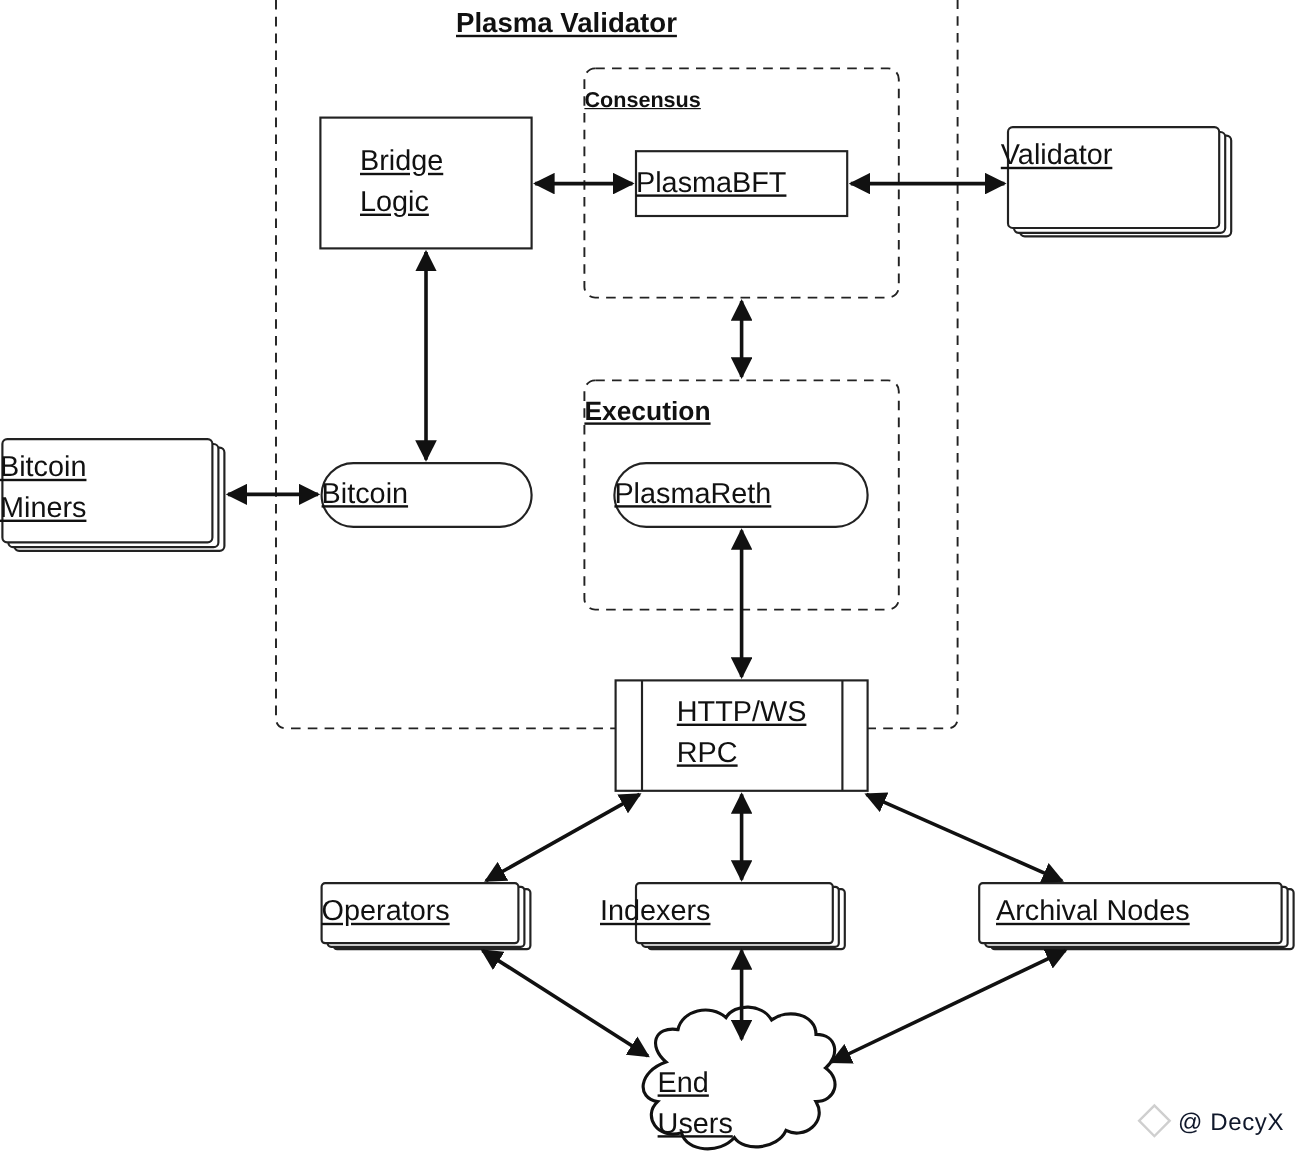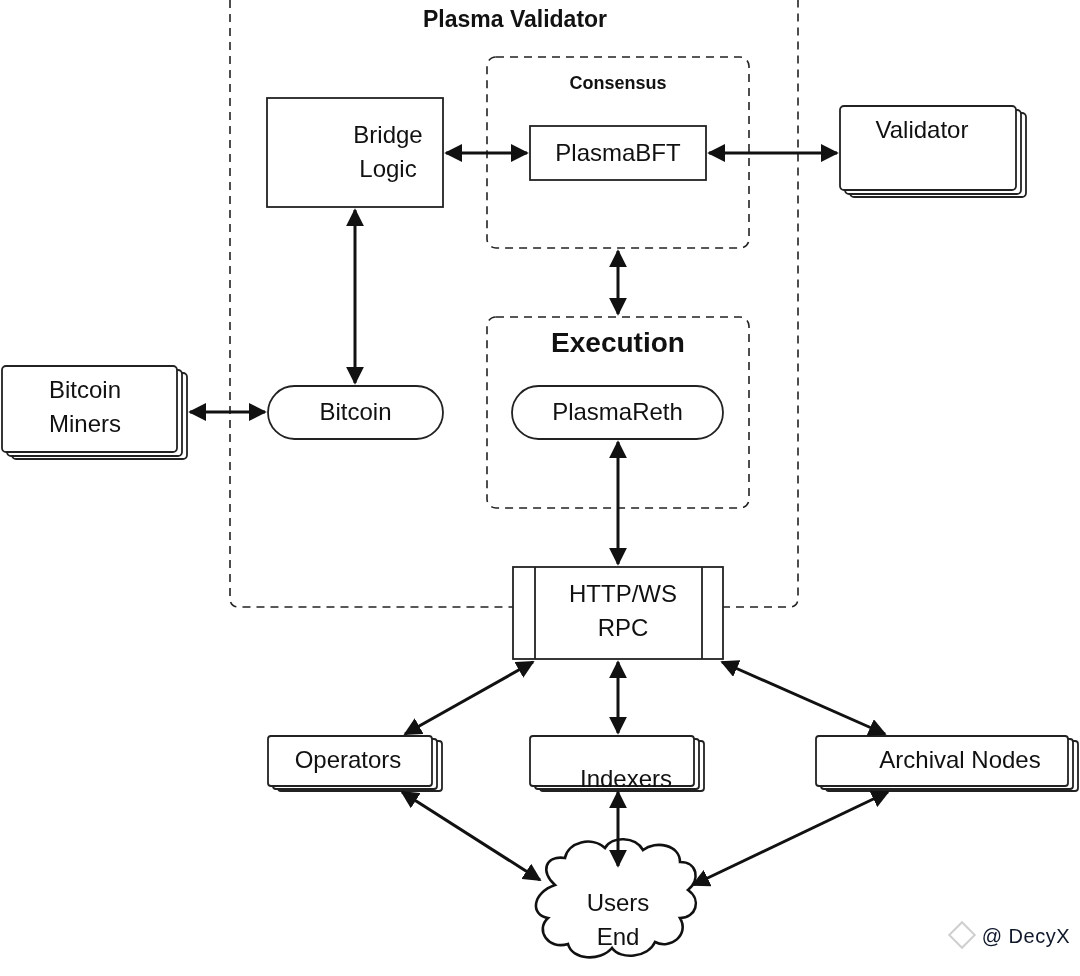--- a/index.html
+++ b/index.html
@@ -1,19 +1,19 @@
 <!DOCTYPE html>
 <html><head>
 <meta charset="utf-8">
 <style>
   html, body { margin: 0; padding: 0; background: #ffffff; }
   body { width: 1080px; height: 976px; position: relative; overflow: hidden;
          font-family: "Liberation Sans", "DejaVu Sans", sans-serif; color: #111; }
   #diagram { position: absolute; left: 0; top: 0; width: 1080px; height: 976px; }
-  .lbl { position: absolute; text-align: center; font-size: 24px; line-height: 34px; color: #111; white-space: nowrap; }
+  .lbl { position: absolute; font-size: 24px; line-height: 34px; color: #111; white-space: nowrap; text-decoration: underline; }
   .title { font-weight: bold; font-size: 23px; }
   .wm { position: absolute; right: 10px; bottom: 28px; font-size: 20px; color: #0f172a; letter-spacing: 0.5px; }
   .wm .logo { display:inline-block; width:16px; height:16px; border:2px solid #cfcfcf; transform: rotate(45deg); margin-right:10px; vertical-align: -2px; }
 </style>
 </head>
 <body>
 
 <svg id="diagram" width="1080" height="976" viewBox="0 0 1080 976" xmlns="http://www.w3.org/2000/svg">
   <defs>
     <marker id="ah" viewBox="0 0 10 10" refX="9" refY="5" markerWidth="6" markerHeight="6" orient="auto-start-reverse">
@@ -95,50 +95,50 @@
     <line x1="618" y1="662" x2="618" y2="733" marker-start="url(#ah)" marker-end="url(#ah)"></line>
     <line x1="722" y1="662" x2="885" y2="734" marker-start="url(#ah)" marker-end="url(#ah)"></line>
     <line x1="402" y1="792" x2="540" y2="880" marker-start="url(#ah)" marker-end="url(#ah)"></line>
     <line x1="618" y1="792" x2="618" y2="866" marker-start="url(#ah)" marker-end="url(#ah)"></line>
     <line x1="888" y1="792" x2="693" y2="885" marker-start="url(#ah)" marker-end="url(#ah)"></line>
   </g>
 </svg>
 
 <div class="lbl title" style="left:380px; top:2px; width:270px;">Plasma Validator</div>
 <div class="lbl title" style="left:487px; top:66px; width:262px; font-size:18px;">Consensus</div>
-<div class="lbl title" style="left:487px; top:326px; width:262px; font-size:28px;">Execution</div>
+<div class="lbl title" style="left:487px; top:326px; width:262px; font-size:22px;">Execution</div>
 
 <div class="lbl" style="left:267px; top:118px; width:176px;padding-left:33px;">
   <div>Bridge</div>
   <div>Logic</div>
 </div>
 
 <div class="lbl" style="left:530px; top:136px; width:176px;">PlasmaBFT</div>
 
 <div class="lbl" style="left:834px; top:113px; width:176px;">
   <div>Validator</div>
 </div>
 
 <div class="lbl" style="left:0px; top:373px; width:170px;">
   <div>Bitcoin</div>
   <div>Miners</div>
 </div>
 
 <div class="lbl" style="left:268px; top:395px; width:175px;">Bitcoin</div>
 <div class="lbl" style="left:512px; top:395px; width:211px;">PlasmaReth</div>
 
-<div class="lbl" style="left:550px; top:577px; width:146px;">
+<div class="lbl" style="left:564px; top:577px; width:146px;">
   <div>HTTP/WS</div>
   <div>RPC</div>
 </div>
 
 <div class="lbl" style="left:268px; top:743px; width:160px;">Operators</div>
-<div class="lbl" style="left:530px; top:743px; width:192px;margin-top:19px;">Indexers</div>
+<div class="lbl" style="left:500px; top:743px; width:192px;">Indexers</div>
 <div class="lbl" style="left:816px; top:743px; width:260px;padding-left:14px;">Archival Nodes</div>
 
 <div class="lbl" style="left:548px; top:886px; width:140px;">
+  <div>End</div>
   <div>Users</div>
-  <div>End</div>
 </div>
 
 <div class="wm">
   <span class="logo"></span><span>@ DecyX</span>
 </div>
 
 </body></html>

